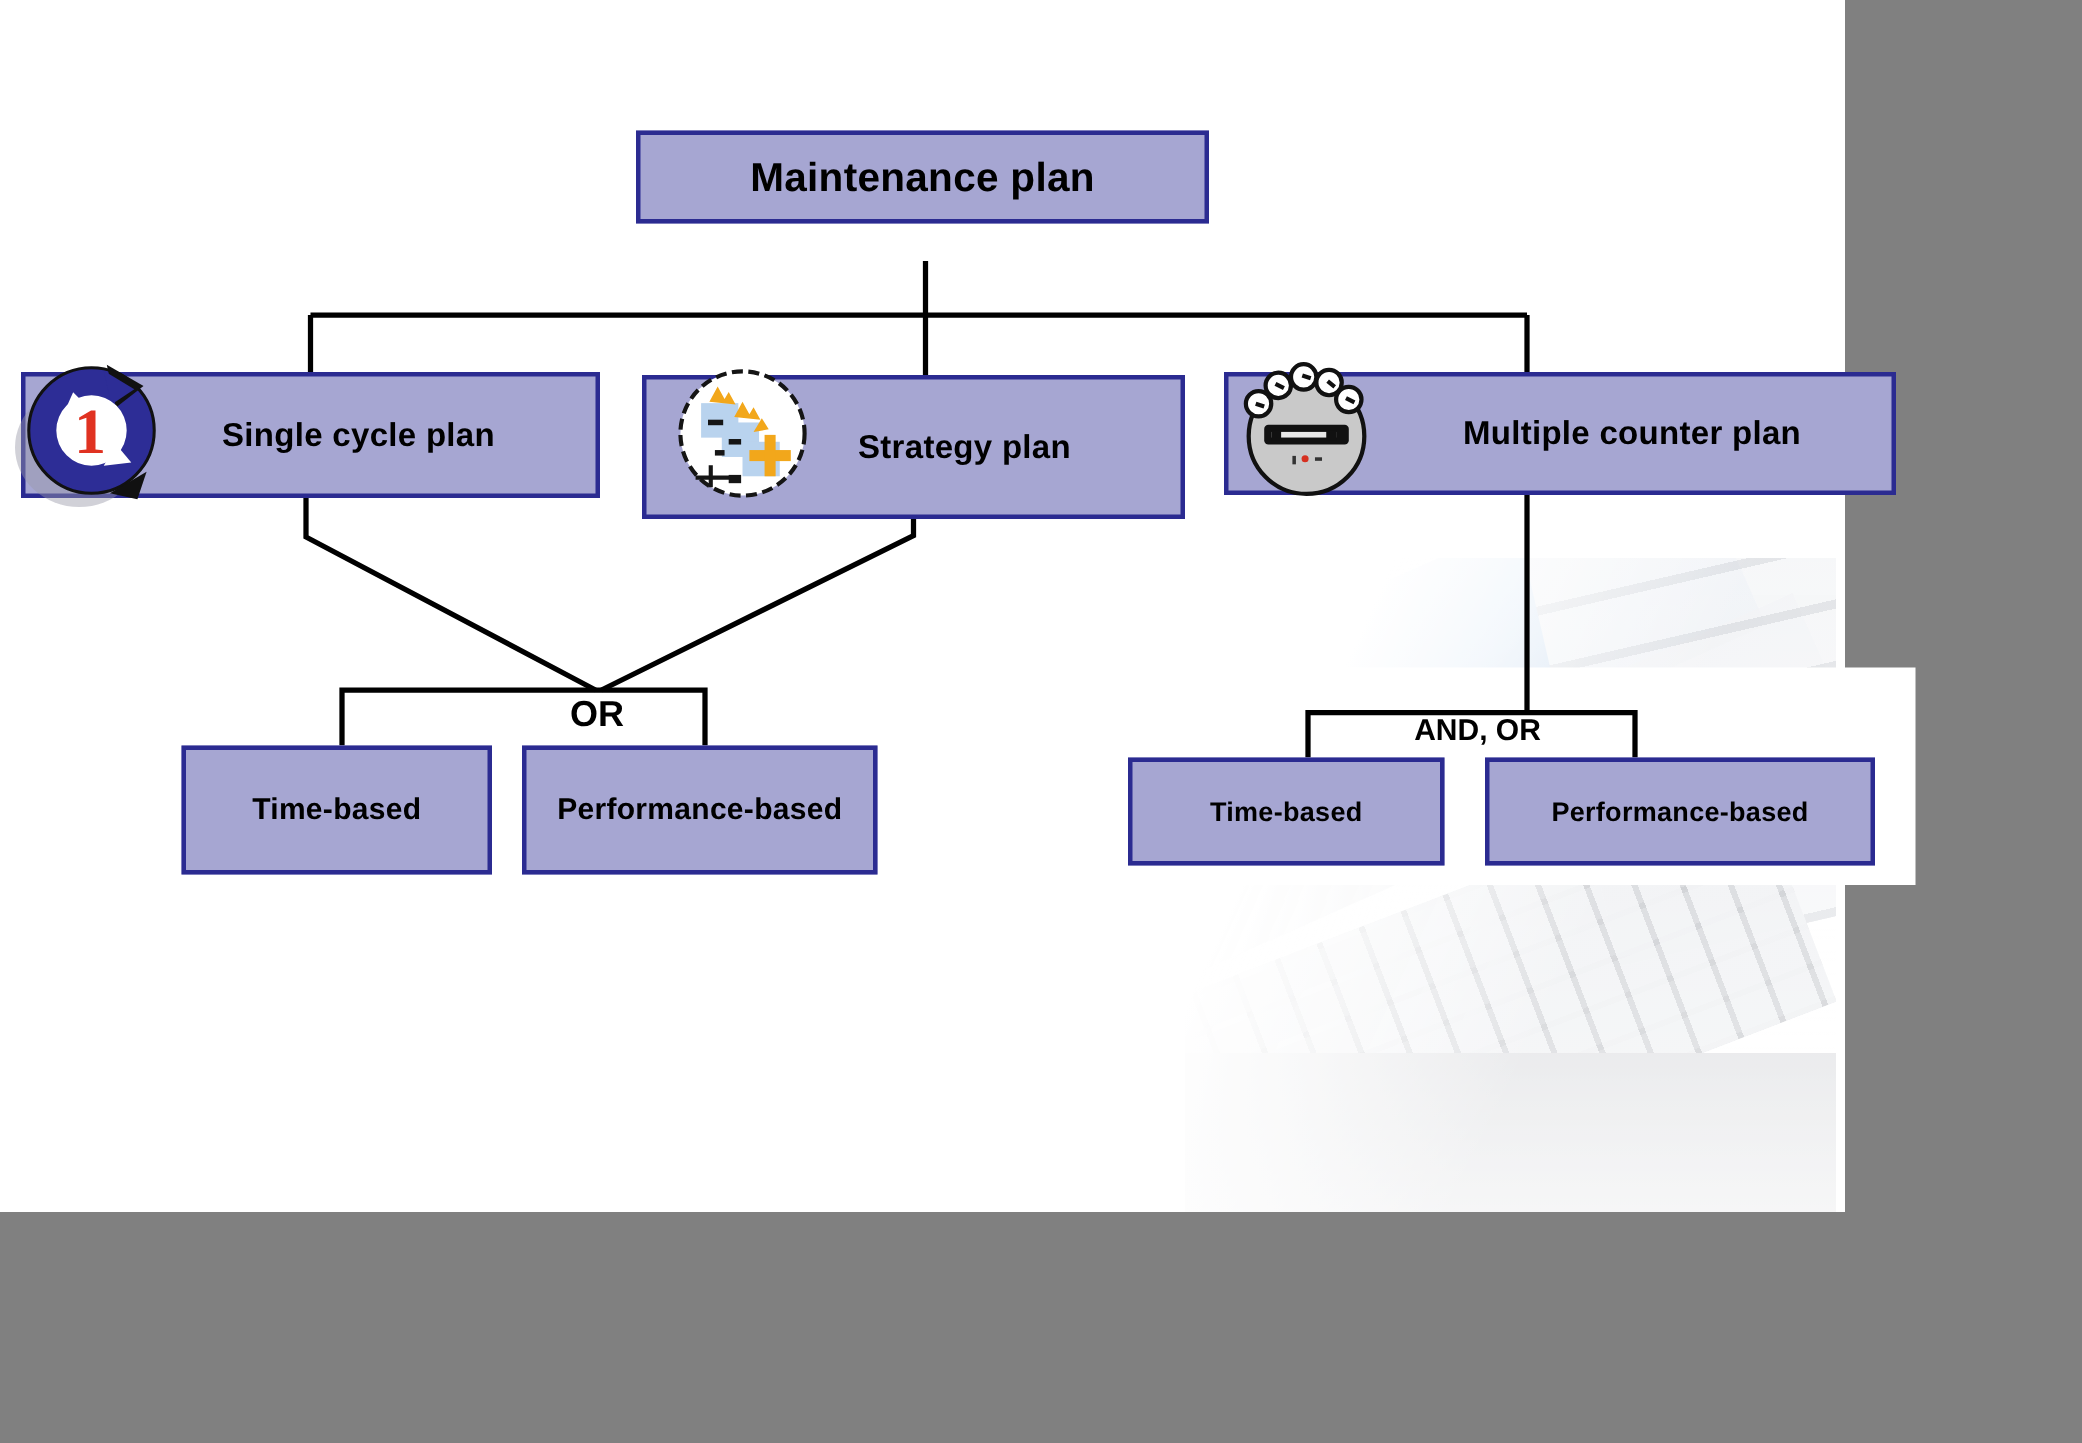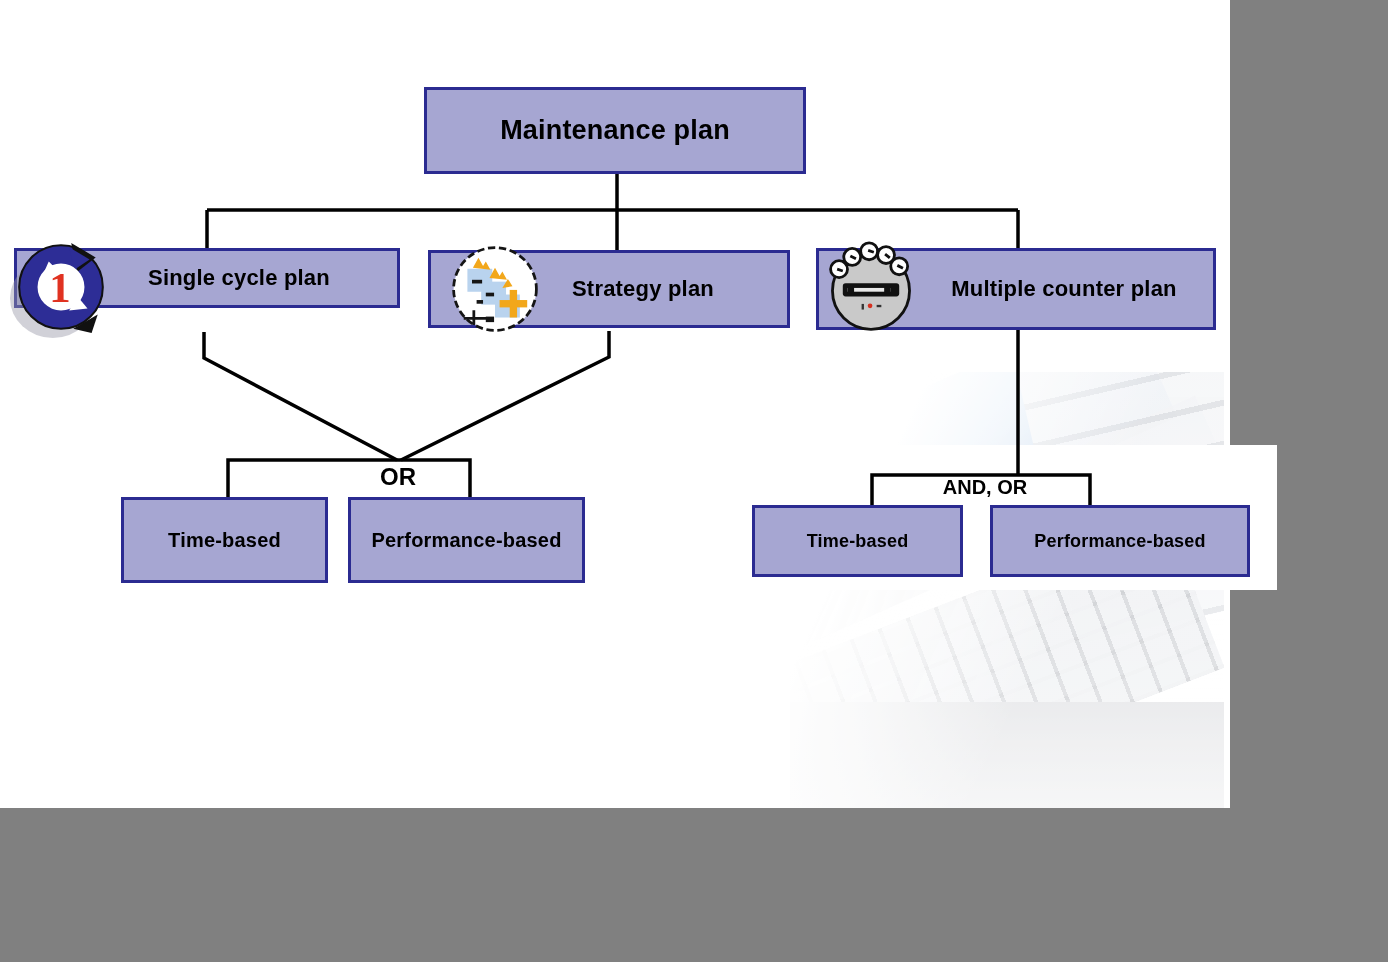--- a/index.html
+++ b/index.html
@@ -72,24 +72,24 @@
   .node{
     position:absolute;
     background:var(--node-fill,#a6a6d2);
     border:3px solid var(--node-border,#2b2b91);
     box-sizing:border-box;
     display:flex;align-items:center;justify-content:center;
     color:#000;font-weight:700;
     z-index:5;
     letter-spacing:.2px;
   }
-  .node-root   {left:424px;top:87px; width:382px;height:87px;font-size:27px;}
-  .node-plan1  {left:14px; top:248px;width:386px;height:60px;font-size:22px;padding-left:64px;}
-  .node-plan2  {left:428px;top:250px;width:362px;height:78px;font-size:22px;padding-left:68px;}
-  .node-plan3  {left:816px;top:248px;width:400px;height:82px;font-size:22px;padding-left:96px;}
+  .node-root   {left:424px;top:87px; width:382px;height:62px;font-size:27px;}
+  .node-plan1  {left:14px; top:248px;width:386px;height:84px;font-size:22px;padding-left:64px;}
+  .node-plan2  {left:428px;top:250px;width:362px;height:96px;font-size:22px;padding-left:68px;}
+  .node-plan3  {left:816px;top:248px;width:448px;height:82px;font-size:22px;padding-left:96px;}
   .node-tl     {left:121px;top:497px;width:207px;height:86px;font-size:20px;}
   .node-pl     {left:348px;top:497px;width:237px;height:86px;font-size:20px;}
   .node-tr     {left:752px;top:505px;width:211px;height:72px;font-size:18px;}
   .node-pr     {left:990px;top:505px;width:260px;height:72px;font-size:18px;}
 
   .junction-label{
     position:absolute;z-index:6;color:#000;font-weight:700;text-align:center;
   }
   .label-or    {left:348px;top:463px;width:100px;font-size:24px;}
   .label-andor {left:885px;top:476px;width:200px;font-size:20px;}

